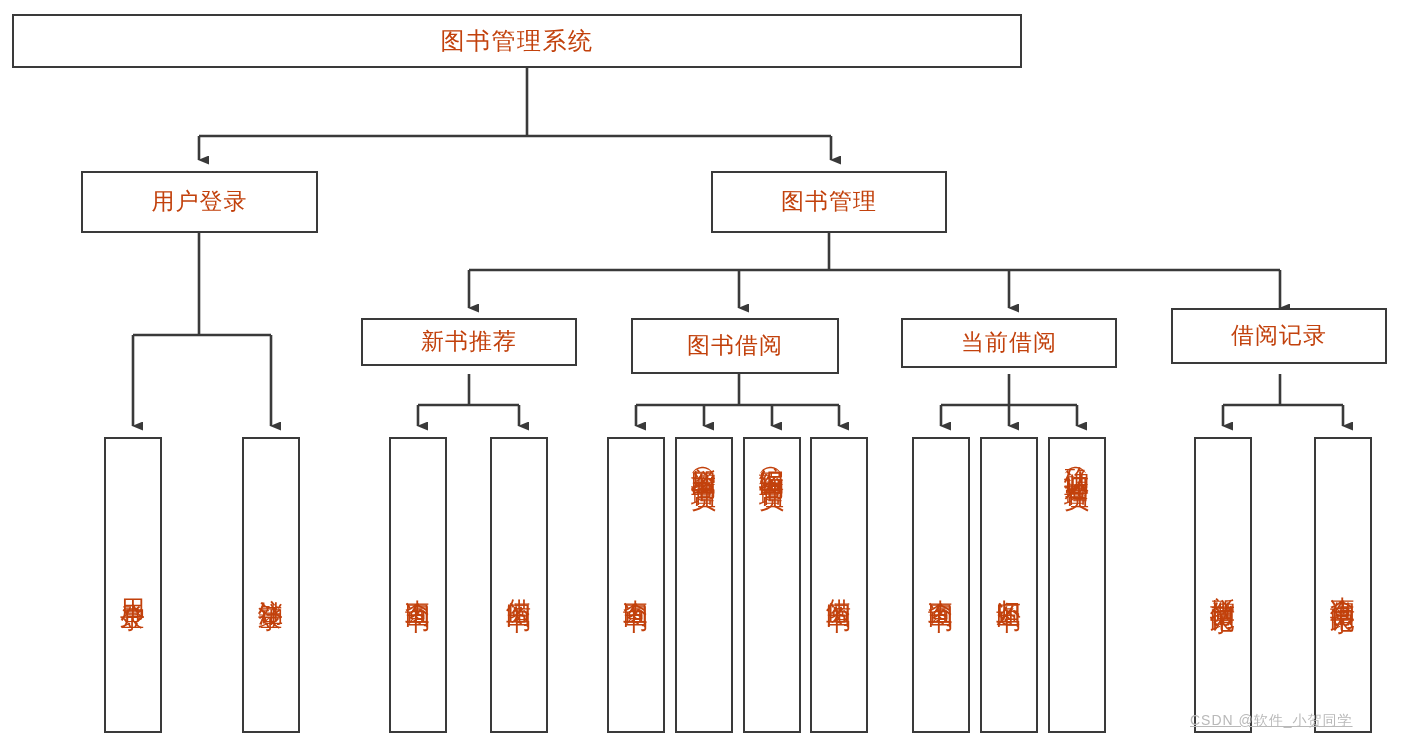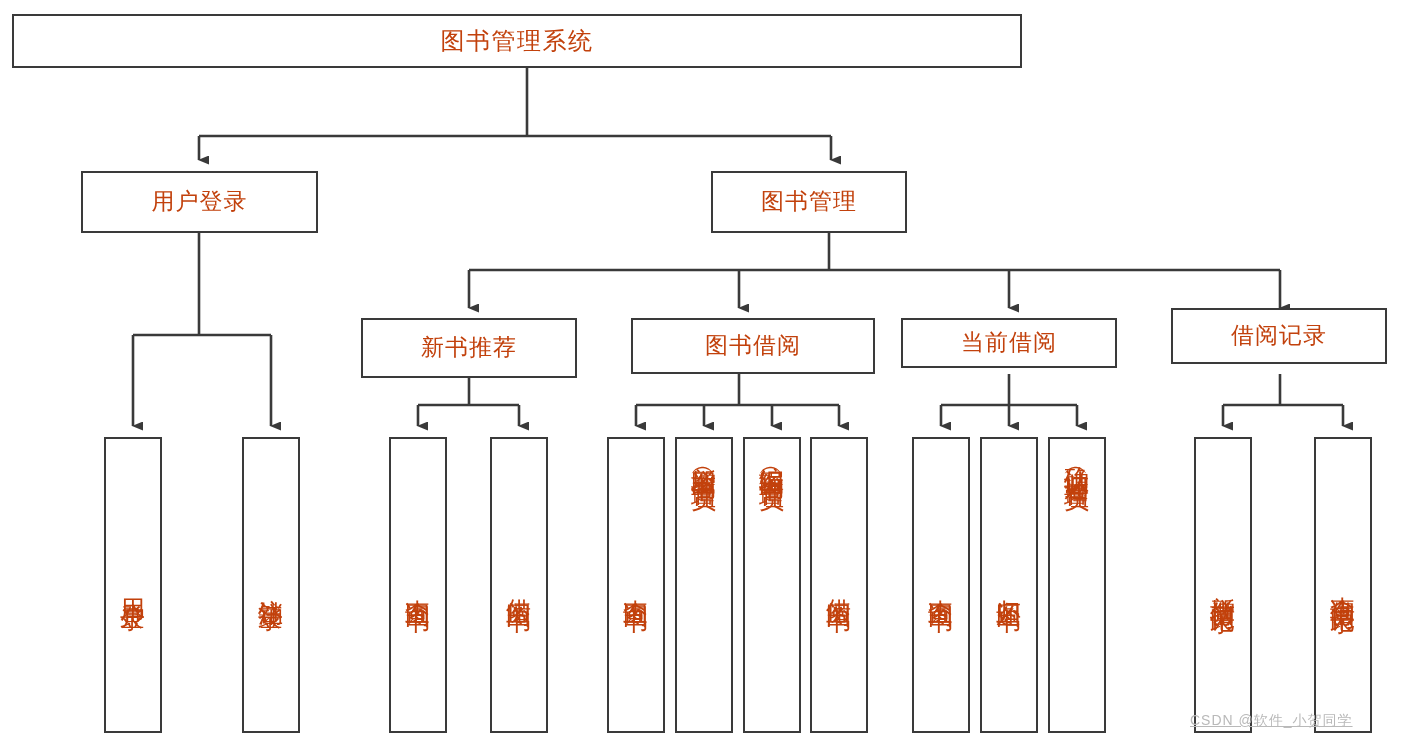--- a/index.html
+++ b/index.html
@@ -124,29 +124,29 @@
   </svg>
 
   <div class="node horiz root" style="left:12px; top:14px; width:1010px; height:54px;">
     <span class="lbl">图书管理系统</span>
   </div>
 
   <div class="node horiz" style="left:81px; top:171px; width:237px; height:62px;">
     <span class="lbl">用户登录</span>
   </div>
 
-  <div class="node horiz" style="left:711px; top:171px; width:196px; height:62px;">
+  <div class="node horiz" style="left:711px; top:171px; width:236px; height:62px;">
     <span class="lbl">图书管理</span>
   </div>
 
-  <div class="node horiz" style="left:361px; top:318px; width:216px; height:60px;">
+  <div class="node horiz" style="left:361px; top:318px; width:216px; height:48px;">
     <span class="lbl">新书推荐</span>
   </div>
 
-  <div class="node horiz" style="left:631px; top:318px; width:244px; height:56px;">
+  <div class="node horiz" style="left:631px; top:318px; width:208px; height:56px;">
     <span class="lbl">图书借阅</span>
   </div>
 
   <div class="node horiz" style="left:901px; top:318px; width:216px; height:50px;">
     <span class="lbl">当前借阅</span>
   </div>
 
   <div class="node horiz" style="left:1171px; top:308px; width:216px; height:56px;">
     <span class="lbl">借阅记录</span>
   </div>

